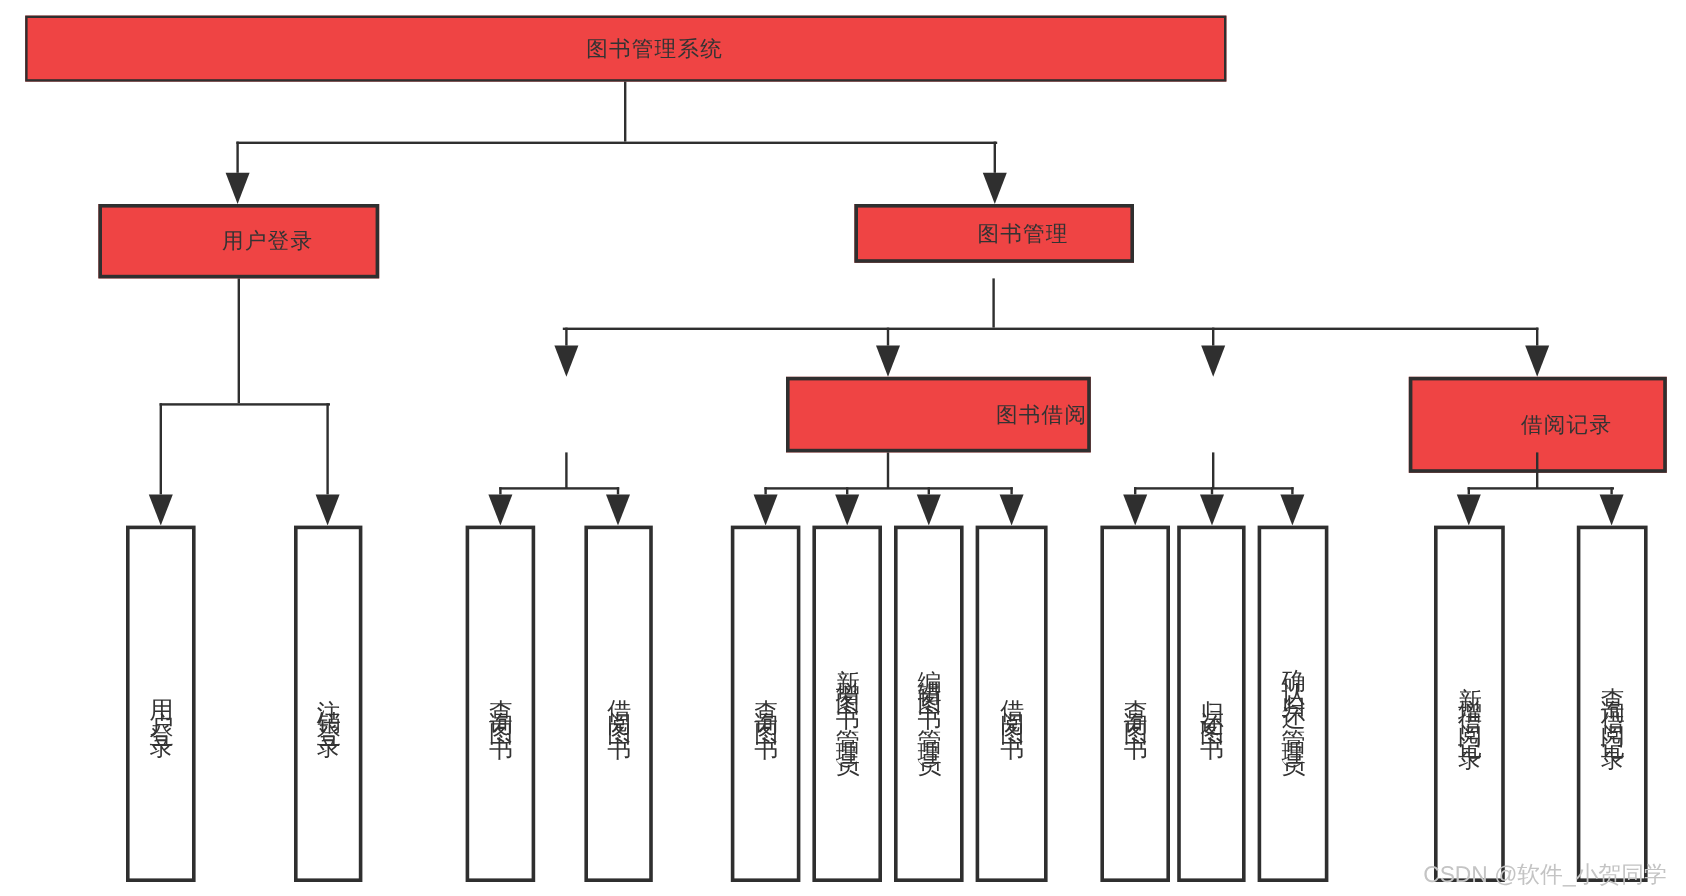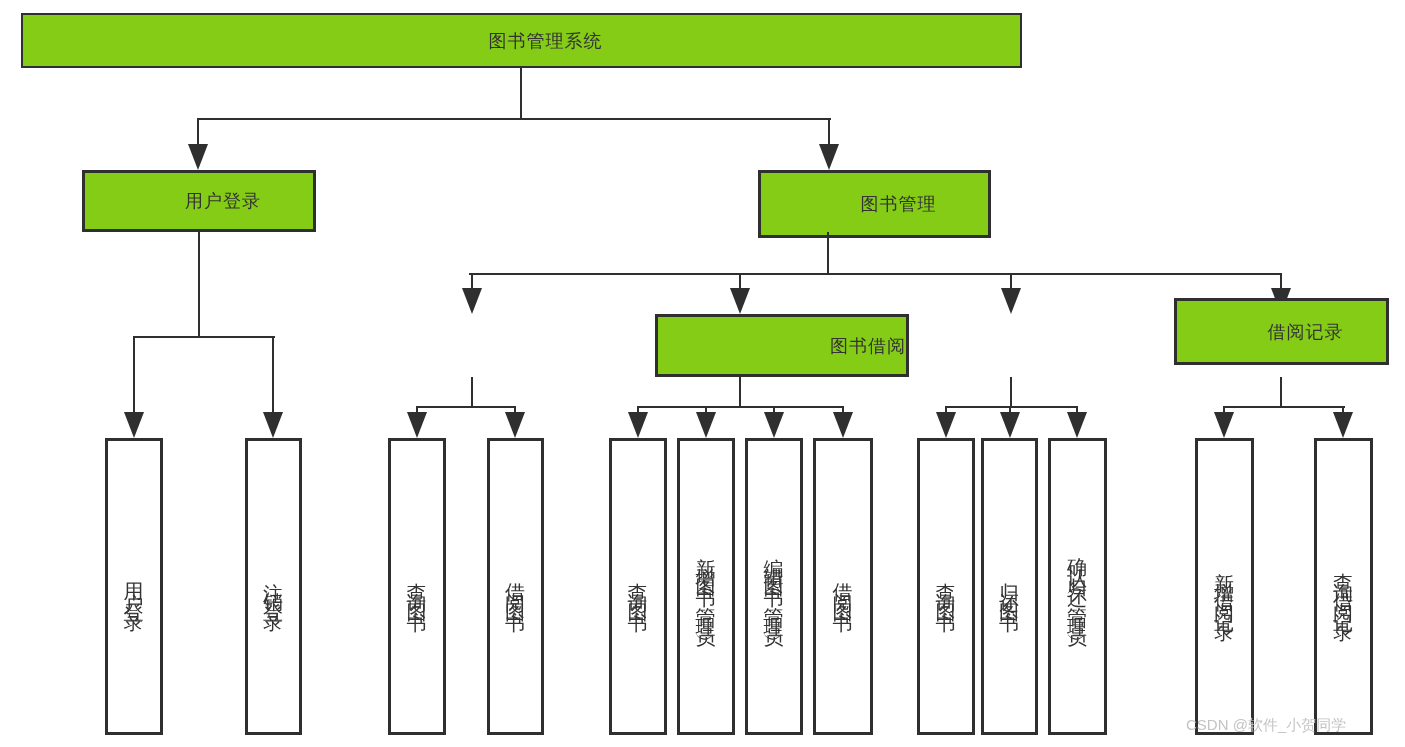--- a/index.html
+++ b/index.html
@@ -8,21 +8,21 @@
     --bg:#ffffff;
     --wm:#c4c4c4;
   }
   html,body{margin:0;padding:0;background:var(--bg);}
   .diagram{
     position:relative;width:1405px;height:747px;background:var(--bg);
     font-family:"Liberation Sans","DejaVu Sans",sans-serif;
     overflow:hidden;color:var(--text);
   }
   .box{
-    position:absolute;box-sizing:border-box;background:#84cc16;
+    position:absolute;box-sizing:border-box;background:#ef4444;
     border:3px solid var(--line);
     display:flex;align-items:center;justify-content:center;padding-left:48px;
   }
   .box.root{border-width:2px;}
   .box .lbl{font-size:18px;letter-spacing:1px;color:var(--text);white-space:nowrap;}
   .leaf{
     position:absolute;box-sizing:border-box;background:#fff;
     border:3px solid var(--line);
     display:flex;align-items:center;justify-content:center;
   }
@@ -34,61 +34,61 @@
   .hline{position:absolute;height:2px;background:var(--line);}
   .vline{position:absolute;width:2px;background:var(--line);}
   .arrow{position:absolute;width:2px;background:var(--line);}
   .arrow::after{
     content:"";position:absolute;top:100%;left:-9px;width:0;height:0;
     border-left:10px solid transparent;border-right:10px solid transparent;
     border-top:26px solid var(--line);
   }
   .watermark{
     position:absolute;left:1186px;top:716px;width:215px;
-    font-size:15px;color:var(--wm);white-space:nowrap;z-index:5;
+    font-size:19px;color:var(--wm);white-space:nowrap;z-index:5;
     font-family:"Liberation Sans","DejaVu Sans",sans-serif;
   }
 </style>
 </head>
 <body>
 
 <div class="diagram">
 
   <div class="box root" style="left:21px;top:13px;width:1001px;height:55px;">
     <span class="lbl">图书管理系统</span>
   </div>
 
   <div class="vline" style="left:520px;top:68px;height:50px;"></div>
   <div class="hline" style="left:197px;top:118px;width:634px;"></div>
   <div class="arrow" style="left:197px;top:118px;height:26px;"></div>
   <div class="arrow" style="left:828px;top:118px;height:26px;"></div>
 
   <div class="box" style="left:82px;top:170px;width:234px;height:62px;">
     <span class="lbl">用户登录</span>
   </div>
-  <div class="box" style="left:712px;top:170px;width:233px;height:68px;margin-left:46px;">
+  <div class="box" style="left:712px;top:170px;width:233px;height:49px;">
     <span class="lbl">图书管理</span>
   </div>
 
   <div class="vline" style="left:198px;top:232px;height:104px;"></div>
   <div class="hline" style="left:133px;top:336px;width:142px;"></div>
   <div class="arrow" style="left:133px;top:336px;height:76px;"></div>
   <div class="arrow" style="left:272px;top:336px;height:76px;"></div>
 
   <div class="vline" style="left:827px;top:232px;height:41px;"></div>
   <div class="hline" style="left:469px;top:273px;width:813px;"></div>
   <div class="arrow" style="left:471px;top:273px;height:15px;"></div>
   <div class="arrow" style="left:739px;top:273px;height:15px;"></div>
   <div class="arrow" style="left:1010px;top:273px;height:15px;"></div>
   <div class="arrow" style="left:1280px;top:273px;height:15px;"></div>
 
   <div class="box" style="left:655px;top:314px;width:254px;height:63px;justify-content:flex-end;">
     <span class="lbl">图书借阅</span>
   </div>
-  <div class="box" style="left:1174px;top:298px;width:215px;height:67px;">
+  <div class="box" style="left:1174px;top:314px;width:215px;height:80px;">
     <span class="lbl">借阅记录</span>
   </div>
 
   <div class="vline" style="left:471px;top:377px;height:30px;"></div>
   <div class="hline" style="left:416px;top:406px;width:100px;"></div>
   <div class="arrow" style="left:416px;top:406px;height:6px;"></div>
   <div class="arrow" style="left:514px;top:406px;height:6px;"></div>
 
   <div class="vline" style="left:739px;top:377px;height:30px;"></div>
   <div class="hline" style="left:637px;top:406px;width:207px;"></div>

